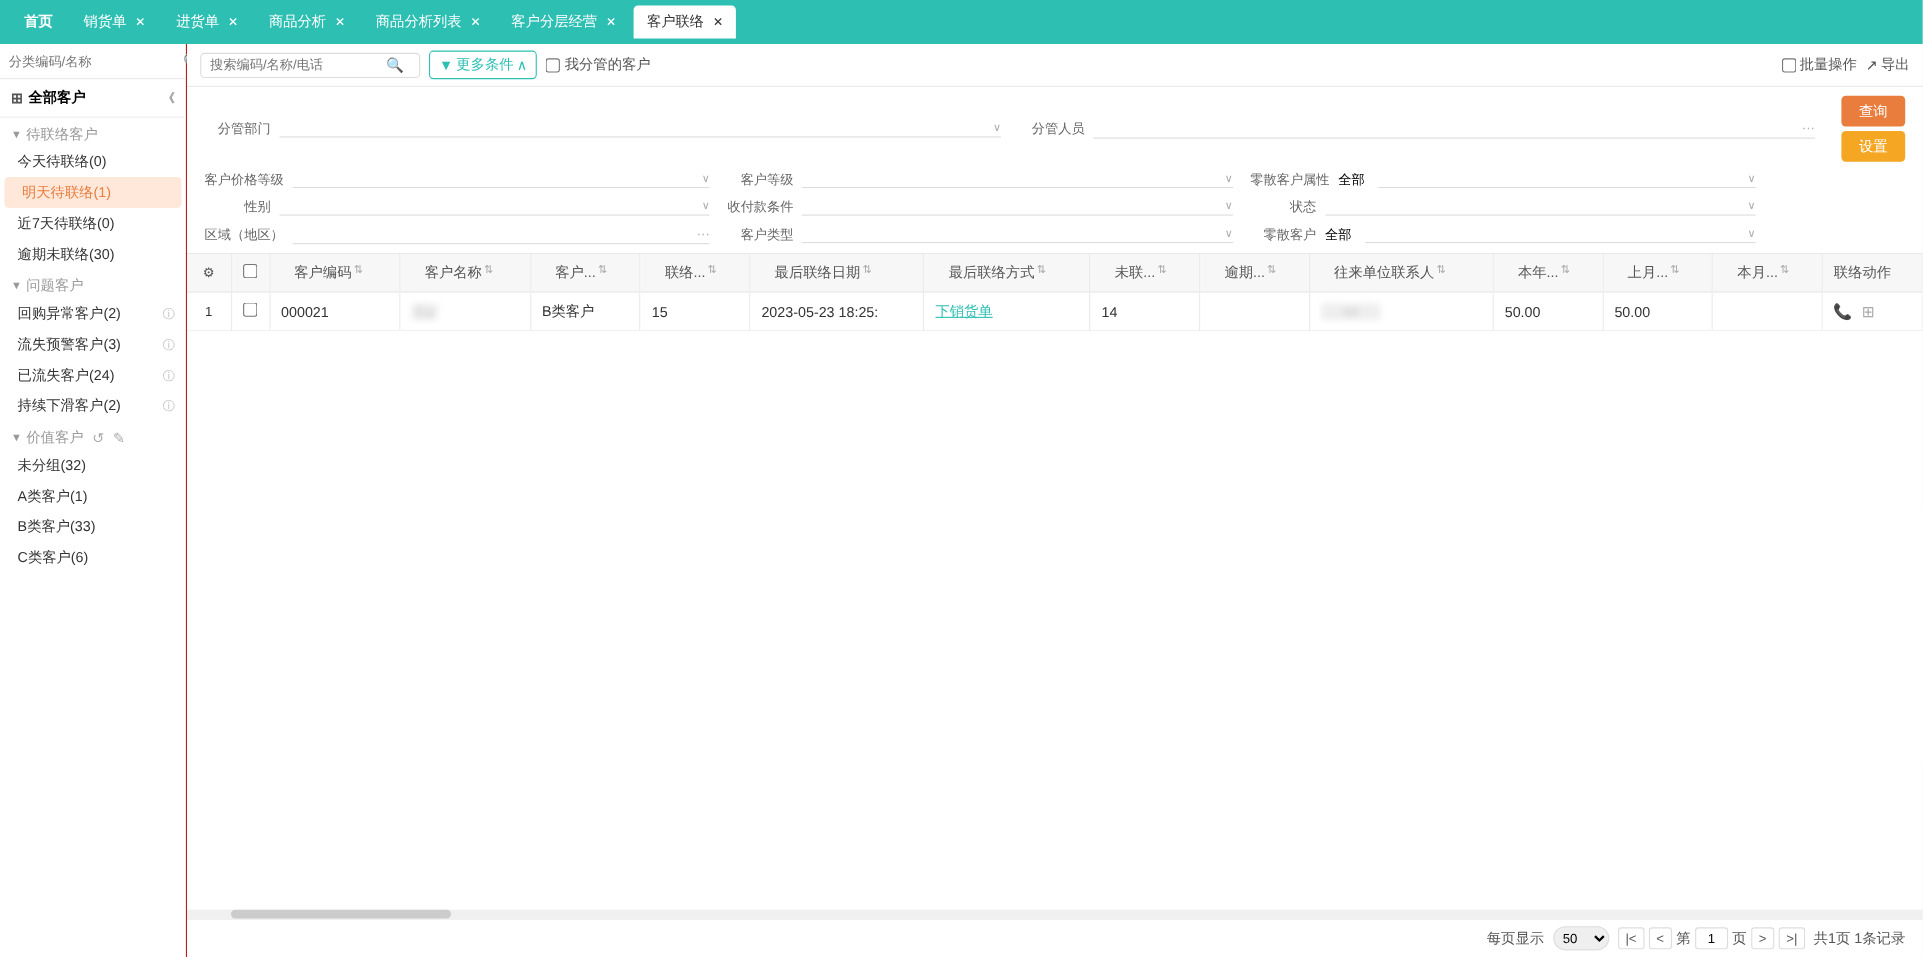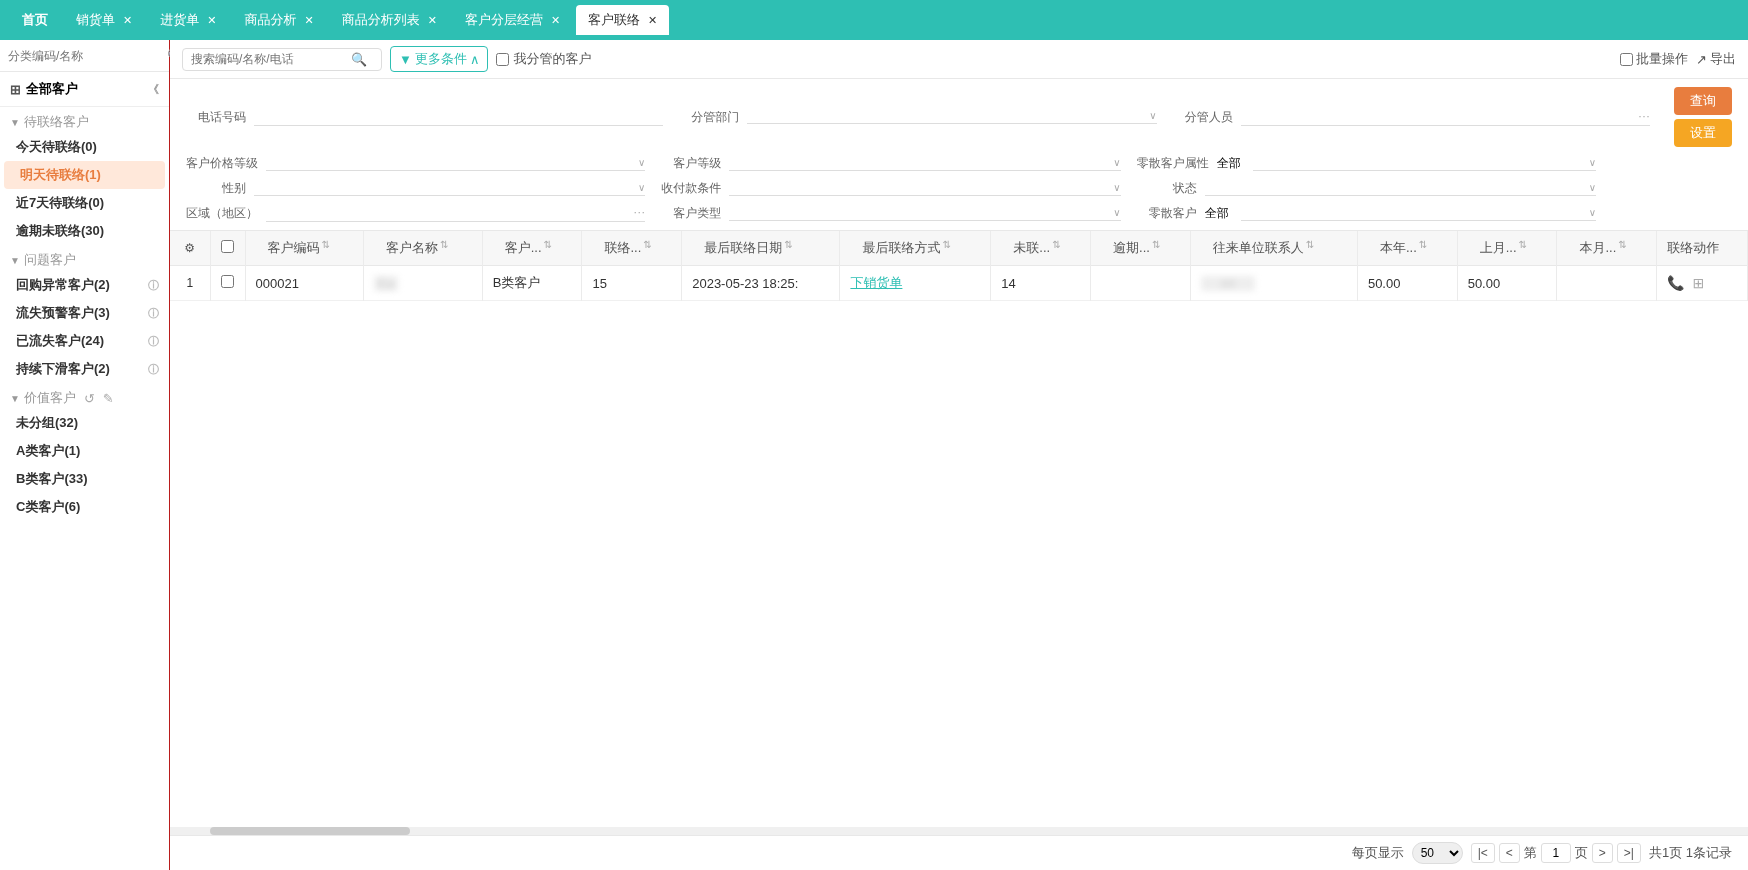--- a/index.html
+++ b/index.html
@@ -79,21 +79,20 @@
     }
     .sidebar-section-title .triangle { font-size: 10px; color: #999; }
     .sidebar-item {
       padding: 5px 10px 5px 16px;
       cursor: pointer;
       color: #333;
       font-size: 12px;
       display: flex;
       align-items: center;
       gap: 2px;
-      font-weight: bold;
     }
     .sidebar-item.active { background: #ffe8da; color: #e87d3e; border-radius: 4px; margin: 0 4px; }
     .sidebar-item .info-icon { color: #bbb; font-size: 11px; margin-left: auto; cursor: pointer; }
 
     
     .content-area {
       flex: 1;
       display: flex;
       flex-direction: column;
       overflow: hidden;
@@ -433,26 +432,20 @@
         <div class="export-btn">
           <span>↗</span>
           <span>导出</span>
         </div>
       </div>
     </div>
 
     <div class="filter-panel">
 
       <div style="display:flex;align-items:center;gap:16px;margin-bottom:8px;">
-        <div class="filter-item" style="flex:1;">
-          <span class="filter-item-label">电话号码</span>
-          <div class="filter-value" style="flex:1;">
-            <input type="text" style="border: none; outline: none; flex: 1 1 0%; font-size: 12px;">
-          </div>
-        </div>
         <div class="filter-item" style="flex:1;">
           <span class="filter-item-label">分管部门</span>
           <div class="filter-value" style="flex:1;">
             <span class="filter-value-text"></span>
             <span class="filter-value-chev">∨</span>
           </div>
         </div>
         <div class="filter-item" style="flex:1;">
           <span class="filter-item-label">分管人员</span>
           <div class="filter-value" style="flex:1;">

